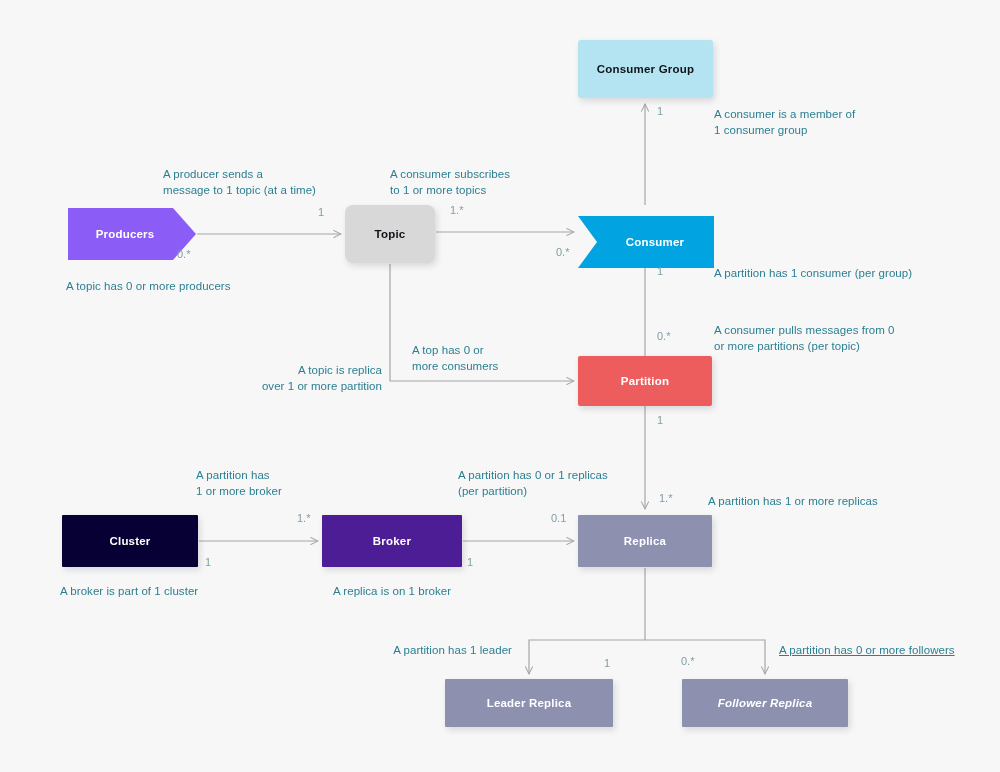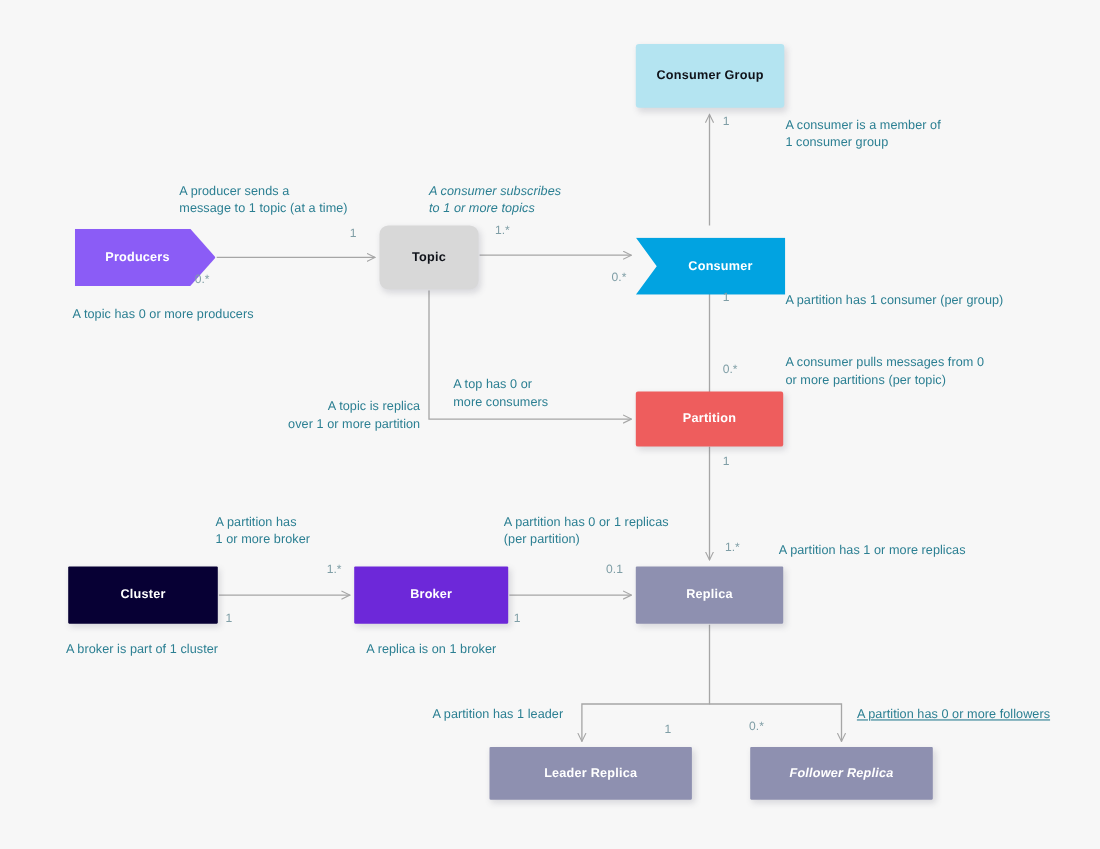--- a/index.html
+++ b/index.html
@@ -73,36 +73,36 @@
   .n-cluster {
     left: 62px; top: 515px; width: 136px; height: 52px;
     background: #070034;
     color: #ffffff;
     border-radius: 1px;
   }
 
   
   .n-broker {
     left: 322px; top: 515px; width: 140px; height: 52px;
-    background: #6d28d9;
+    background: #4c1d95;
     color: #ffffff;
     border-radius: 1px;
   }
 
   
   .n-replica {
     left: 578px; top: 515px; width: 134px; height: 52px;
     background: #8e90b0;
     color: #ffffff;
     border-radius: 1px;
   }
 
   
   .n-leader {
-    left: 445px; top: 679px; width: 184px; height: 48px;
+    left: 445px; top: 679px; width: 168px; height: 48px;
     background: #8e90b0;
     color: #ffffff;
     border-radius: 1px;
   }
   .n-follower {
     left: 682px; top: 679px; width: 166px; height: 48px;
     background: #8e90b0;
     color: #ffffff;
     border-radius: 1px;
     font-style: italic;
@@ -221,21 +221,21 @@
   <div class="node n-follower shadowed">
     <span class="node-label">Follower Replica</span>
   </div>
 
   <div class="ann" style="left:714px; top:106px;">A consumer is a member of
 1 consumer group</div>
 
   <div class="ann" style="left:163px; top:166px;">A producer sends a
 message to 1 topic (at a time)</div>
 
-  <div class="ann" style="left:390px; top:166px;font-style:italic;">A consumer subscribes
+  <div class="ann" style="left:390px; top:166px;">A consumer subscribes
 to 1 or more topics</div>
 
   <div class="ann" style="left:66px; top:278px;">A topic has 0 or more producers</div>
 
   <div class="ann" style="left:714px; top:265px;">A partition has 1 consumer (per group)</div>
 
   <div class="ann" style="left:714px; top:322px;">A consumer pulls messages from 0
 or more partitions (per topic)</div>
 
   <div class="ann" style="left:412px; top:342px;">A top has 0 or

